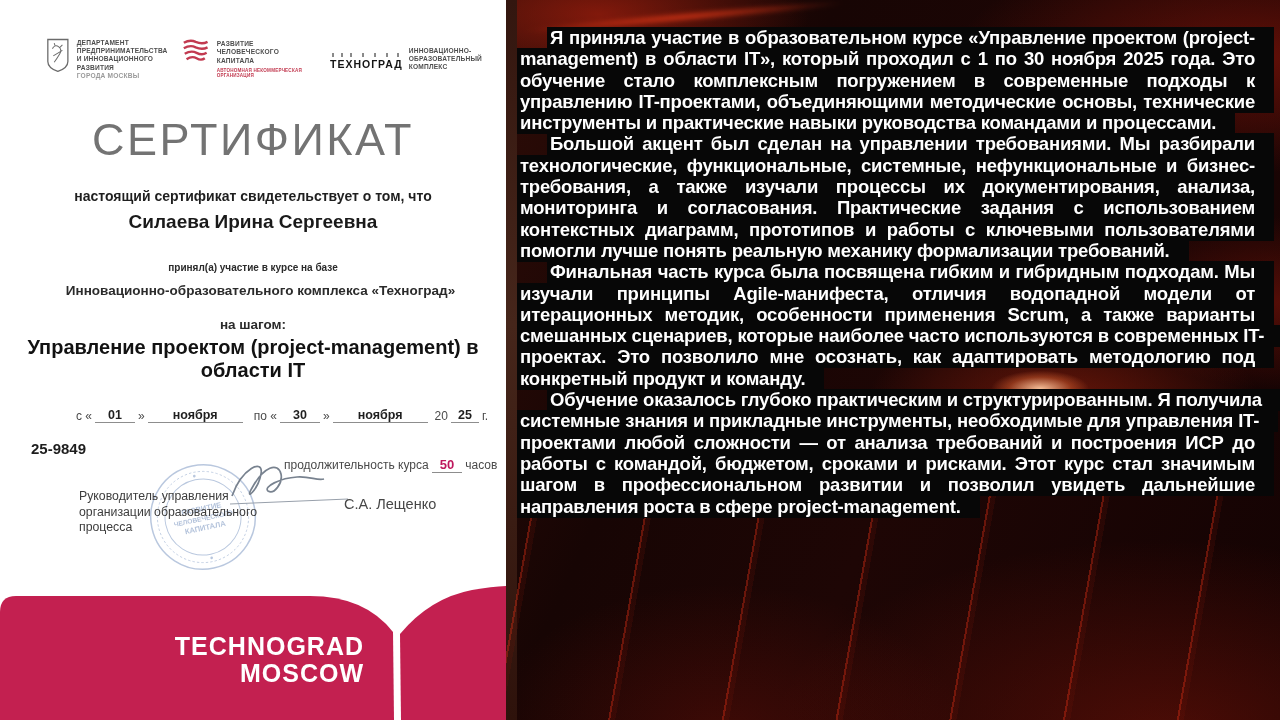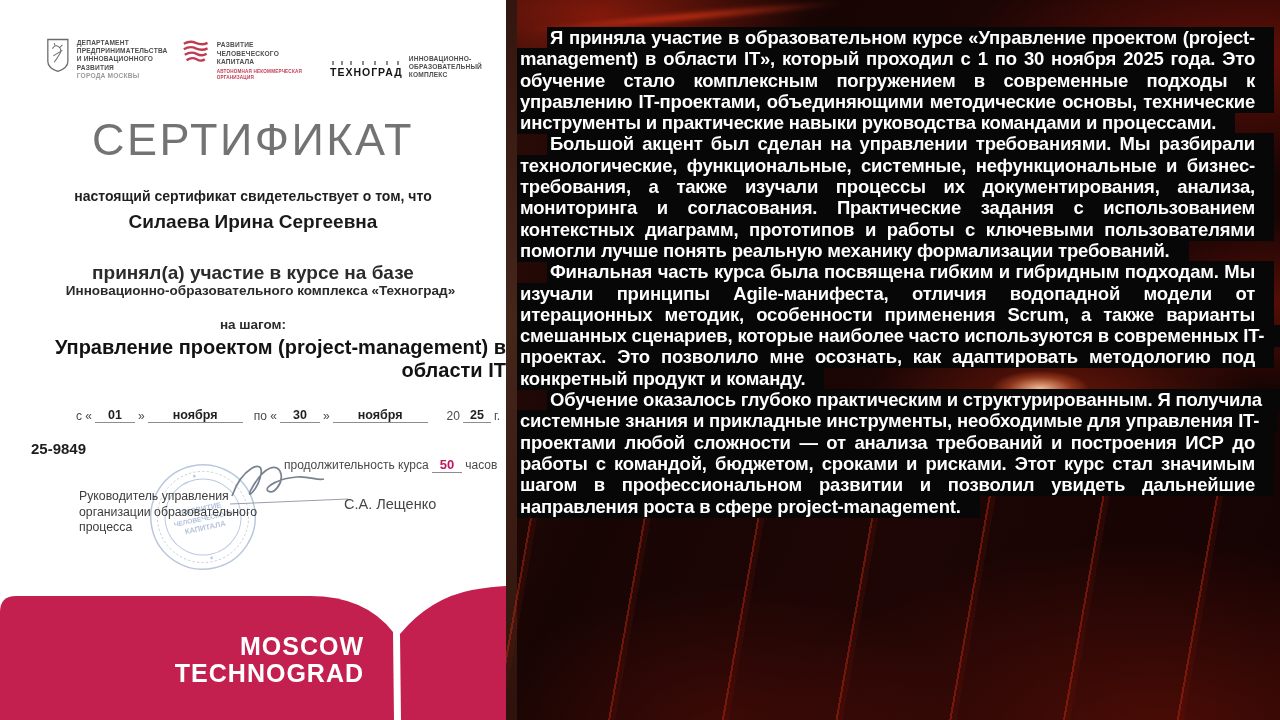--- a/index.html
+++ b/index.html
@@ -2,34 +2,34 @@
 <html><head>
 <meta charset="utf-8">
 <style>
   * { margin:0; padding:0; box-sizing:border-box; }
   html,body { width:1280px; height:720px; font-family:"Liberation Sans", sans-serif; }
   .slide { position:relative; width:1280px; height:720px; overflow:hidden; background:#140303; }
 
   
   .certificate { position:absolute; left:0; top:0; width:506px; height:720px; background:#ffffff; overflow:hidden; }
 
-  .logos { position:absolute; left:46px; top:36px; right:24px; display:flex; align-items:flex-end; }
+  .logos { position:absolute; left:46px; top:36px; right:24px; display:flex; align-items:center; }
   .logo-block { display:flex; align-items:flex-start; gap:7px; }
   .logo-lines { font-size:6.6px; line-height:8.2px; font-weight:bold; color:#4e4e4e; letter-spacing:.2px; padding-top:3px; }
   .logo-lines .muted { color:#9a9a9a; }
   .logo-caption { display:block; margin-top:3px; font-size:4.6px; line-height:5.5px; font-weight:bold; color:#c23a50; letter-spacing:.2px; }
   .wordmark-svg { margin-top:8px; }
 
   .cert-title { position:absolute; left:0; right:0; top:114px; text-align:center; font-size:45px; font-weight:400; letter-spacing:2.5px; color:#737373; }
   .cert-statement { position:absolute; left:0; right:0; top:188px; text-align:center; font-size:14px; font-weight:bold; color:#1f1f1f; }
   .cert-name { position:absolute; left:0; right:0; top:211px; text-align:center; font-size:19px; font-weight:bold; color:#1a1a1a; }
-  .cert-base1 { position:absolute; left:0; right:0; top:262px; text-align:center; font-size:19px; font-weight:bold; color:#2b2b2b; }
+  .cert-base1 { position:absolute; left:0; right:0; top:262px; text-align:center; font-size:10px; font-weight:bold; color:#2b2b2b; }
   .cert-base2 { position:absolute; left:0; right:0; top:283px; text-align:center; font-size:13.5px; font-weight:bold; color:#2b2b2b;margin-left:15px; }
   .cert-topic-label { position:absolute; left:0; right:0; top:317px; text-align:center; font-size:13.5px; font-weight:bold; color:#2b2b2b; }
-  .cert-topic { position:absolute; left:0; right:0; top:336px; text-align:right; font-size:20px; font-weight:bold; color:#121212; }
+  .cert-topic { position:absolute; left:0; right:0; top:336px; text-align:center; font-size:20px; font-weight:bold; color:#121212; }
 
   .date-row { position:absolute; left:76px; top:408px; display:flex; align-items:flex-end; gap:3px; font-size:12px; color:#4a4a4a; }
   .blank { display:inline-block; border-bottom:1.2px solid #8d8d8d; text-align:center; font-weight:bold; font-size:12.5px; color:#1f1f1f; }
   .blank.day { width:40px; } .blank.month { width:95px; font-weight:bold; } .blank.year { width:28px; }
 
   .cert-number { position:absolute; left:31px; top:440px; font-size:15px; font-weight:bold; color:#1d1d1d; }
   .duration { position:absolute; left:284px; top:457px; font-size:12px; color:#4a4a4a; }
   .duration .hours { display:inline-block; width:30px; text-align:center; border-bottom:1.2px solid #8d8d8d; font-weight:bold; font-size:13px; color:#be185d; }
 
   .signer-role { position:absolute; left:79px; top:489px; font-size:12.3px; line-height:15.5px; color:#3d3d3d; }
@@ -131,21 +131,21 @@
 
     <div class="date-row">
       <span>с «</span>
       <span class="blank day">01</span>
       <span>»</span>
       <span class="blank month">ноября</span>
       <span style="margin-left:8px">по «</span>
       <span class="blank day">30</span>
       <span>»</span>
       <span class="blank month">ноября</span>
-      <span style="margin-left:16px">20</span>
+      <span style="margin-left:4px">20</span>
       <span class="blank year">25</span>
       <span>г.</span>
     </div>
 
     <div class="cert-number">25-9849</div>
 
     <div class="duration">
       <span>продолжительность курса</span>
       <span class="hours">50</span>
       <span>часов</span>
@@ -174,22 +174,22 @@
       <span style="display:block">организации образовательного</span>
       <span style="display:block">процесса</span>
     </div>
     <div class="signer-name">С.А. Лещенко</div>
 
     <svg class="band-svg" viewBox="0 0 506 138" preserveAspectRatio="none">
       <path d="M0 138 L0 30 Q0 14 16 14 L310 14 Q365 14 393 50 L394 138 Z" fill="#c32050"></path>
       <path d="M401 138 L400 52 Q430 16 472 8 Q492 4.5 506 4 L506 138 Z" fill="#c32050"></path>
     </svg>
     <div class="band-text">
+      <div>TECHNOGRAD</div>
       <div>MOSCOW</div>
-      <div>TECHNOGRAD</div>
     </div>
   </div>
 
   <div class="review">
     <div class="top-streak"></div>
     <div class="streaks"></div>
     <div class="review-text">
       <p class="rp"><span class="hl">Я приняла участие в образовательном курсе «Управление проектом (project-management) в области IT», который проходил с 1 по 30 ноября 2025 года. Это обучение стало комплексным погружением в современные подходы к управлению IT-проектами, объединяющими методические основы, технические инструменты и практические навыки руководства командами и процессами.</span></p>
       <p class="rp"><span class="hl">Большой акцент был сделан на управлении требованиями. Мы разбирали технологические, функциональные, системные, нефункциональные и бизнес-требования, а также изучали процессы их документирования, анализа, мониторинга и согласования. Практические задания с использованием контекстных диаграмм, прототипов и работы с ключевыми пользователями помогли лучше понять реальную механику формализации требований.</span></p>
       <p class="rp"><span class="hl">Финальная часть курса была посвящена гибким и гибридным подходам. Мы изучали принципы Agile-манифеста, отличия водопадной модели от итерационных методик, особенности применения Scrum, а также варианты смешанных сценариев, которые наиболее часто используются в современных IT-проектах. Это позволило мне осознать, как адаптировать методологию под конкретный продукт и команду.</span></p>

